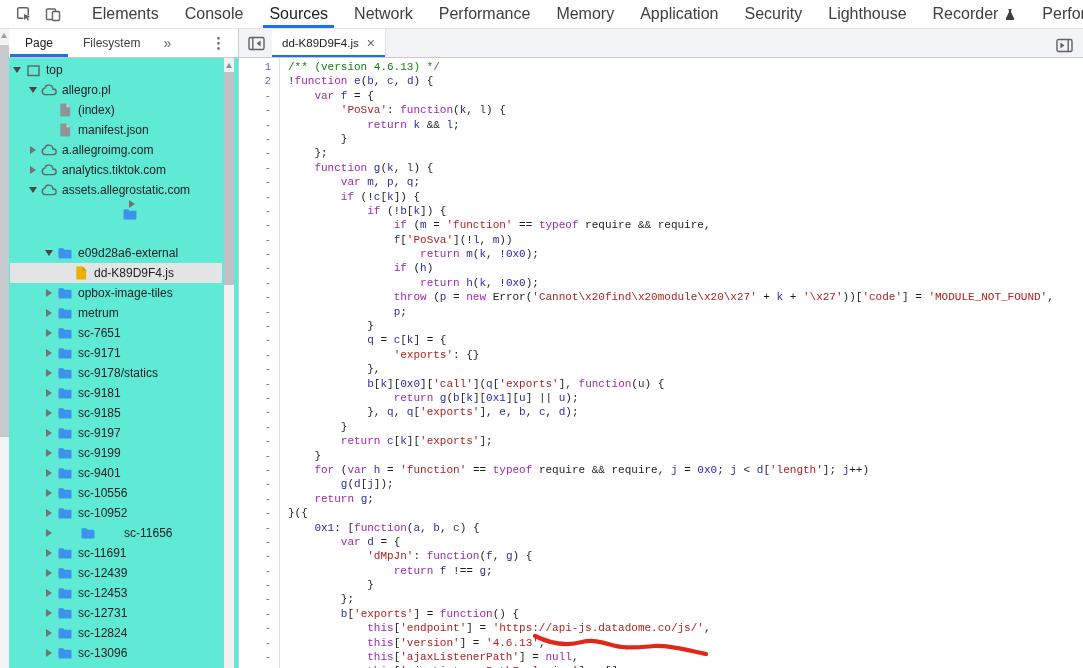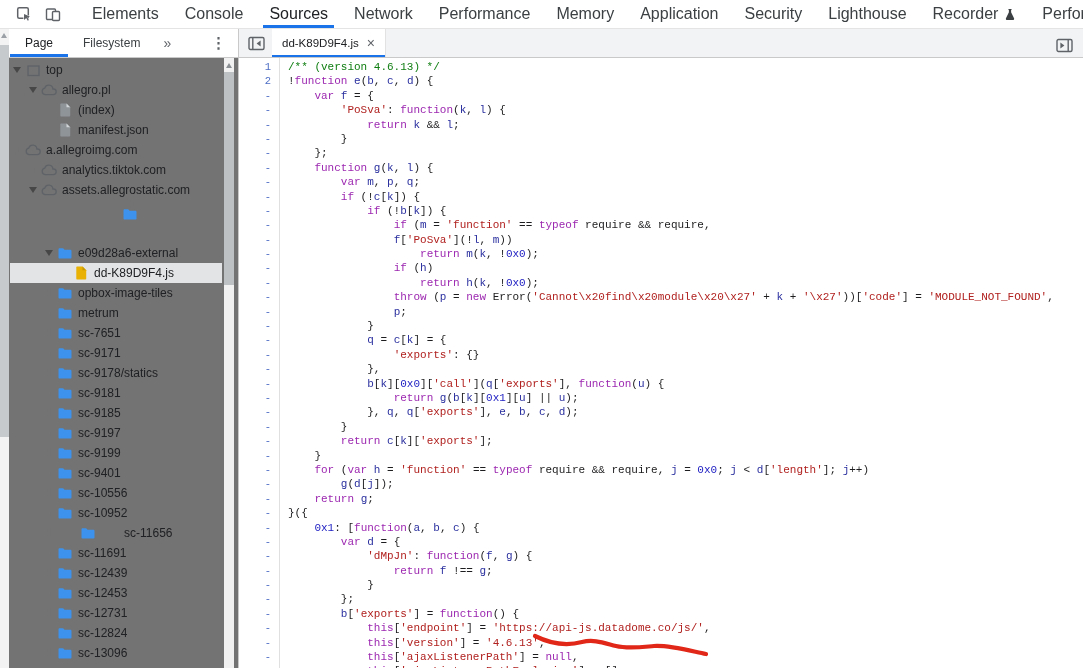--- a/index.html
+++ b/index.html
@@ -37,21 +37,21 @@
   .strip-btn{width:24px;height:24px;margin-left:5px;display:flex;align-items:center;
              justify-content:center;cursor:pointer;flex:none;}
   .file-tab{position:relative;height:100%;background:#fff;display:flex;align-items:center;
             padding:0 10px;gap:8px;font-size:11.5px;color:#202124;margin-left:4px;
             border-right:1px solid #e2e2e2;cursor:pointer;}
   .file-tab-underline{position:absolute;bottom:0;left:0;right:0;height:2.5px;background:var(--accent);}
   .tab-close{color:#5f6368;font-size:14px;line-height:1;cursor:pointer;}
   .strip-right{position:absolute;right:7px;top:4px;}
 
   
-  .navigator{position:absolute;left:0;top:58px;width:238px;bottom:0;background:#737373;overflow:hidden;text-decoration:underline;}
+  .navigator{position:absolute;left:0;top:58px;width:238px;bottom:0;background:#5eead4;overflow:hidden;text-decoration:underline;}
   .tree{position:absolute;left:10px;top:2px;right:16px;bottom:0;overflow:hidden;}
   .row{height:20px;display:flex;align-items:center;font-size:12px;color:#202124;
        white-space:nowrap;cursor:pointer;}
   .row.sel{background:var(--selection);}
   .arr{width:14px;display:flex;justify-content:center;align-items:center;flex:none;}
   .tri-down{width:0;height:0;border-left:4.5px solid transparent;border-right:4.5px solid transparent;
             border-top:6px solid #474747;}
   .tri-right{width:0;height:0;border-top:4.5px solid transparent;border-bottom:4.5px solid transparent;
              border-left:6px solid #737373;}
   .ticon{width:18px;display:flex;justify-content:center;align-items:center;margin-right:4px;flex:none;}
@@ -230,21 +230,21 @@
         <div class="row" style="padding-left: 32px;">
           <span class="arr"></span>
           <span class="ticon">
             <svg width="11" height="14" viewBox="0 0 11 14">
               <path d="M1.3 0.5h5.2l3.7 3.7v8.3c0 .55-.45 1-1 1H1.3c-.55 0-1-.45-1-1v-11c0-.55.45-1 1-1z" fill="#8f9499"></path>
               <path d="M6.5 0.5v3.7h3.7z" fill="#d2d5d8"></path>
             </svg>
           </span>
           <span class="tlabel">manifest.json</span>
         </div>
-        <div class="row" style="padding-left: 0;">
+        <div class="row" style="padding-left: 16px;">
           <span class="arr">
             <span class="tri-right"></span>
           </span>
           <span class="ticon">
             <svg width="17" height="12" viewBox="0 0 17 12">
               <path d="M4.3 10.6a3.3 3.3 0 0 1-.6-6.5A4.2 4.2 0 0 1 11.9 5h.5a2.8 2.8 0 1 1 0 5.6z" fill="none" stroke="#5f6368" stroke-width="1.3"></path>
             </svg>
           </span>
           <span class="tlabel">a.allegroimg.com</span>
         </div>

